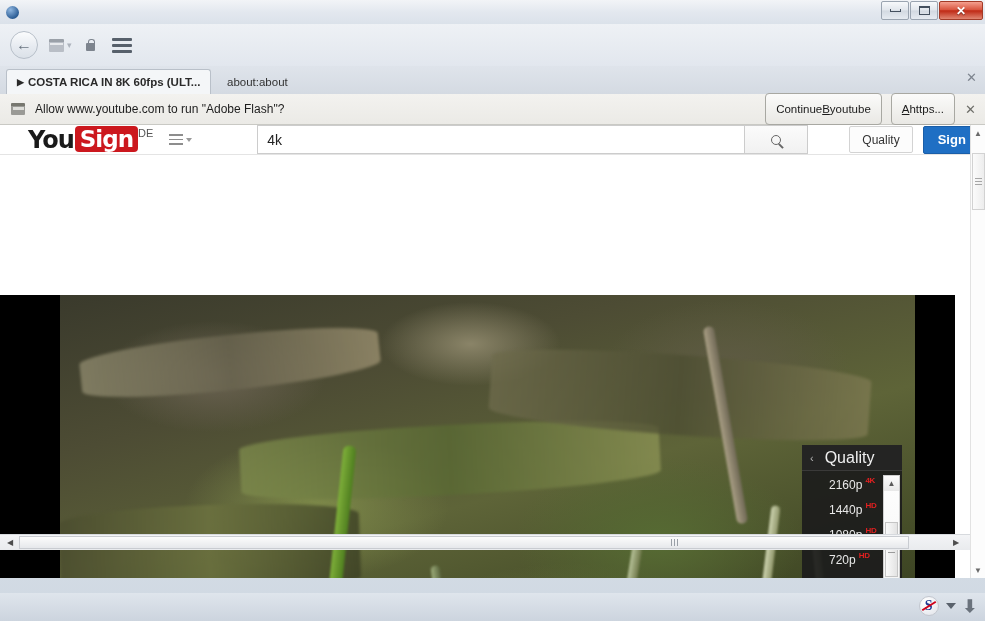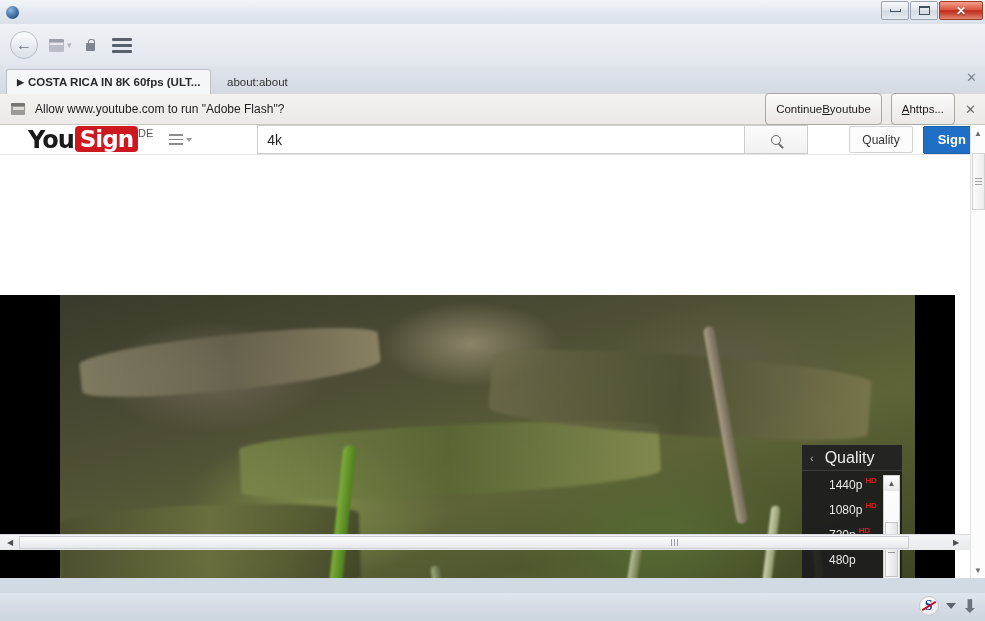--- a/index.html
+++ b/index.html
@@ -441,20 +441,24 @@
         <div class="stem" style="left:760px;top:240px;width:8px;height:170px;background:linear-gradient(90deg,#c3cba4,#7d8557);transform:rotate(-6deg);"></div>
         <div class="stem" style="left:560px;top:250px;width:10px;height:160px;background:linear-gradient(90deg,#b9c49a,#6d7649);transform:rotate(9deg);"></div>
         <div class="stem" style="left:380px;top:270px;width:9px;height:140px;background:linear-gradient(90deg,#9fae7c,#5c6840);transform:rotate(-8deg);"></div>
 
         <div id="qualitymenu" style="left:742px;top:150px;">
           <div id="qheader">
             <span class="backarrow">‹</span>
             <span class="qtitle">Quality</span>
           </div>
           <div id="qlist">
+            <div class="qitem">
+                <span>2160p</span>
+                <span class="badge">4K</span>
+              </div>
             <div class="qitem">
                 <span>1440p</span>
                 <span class="badge">HD</span>
               </div>
             <div class="qitem">
                 <span>1080p</span>
                 <span class="badge">HD</span>
               </div>
             <div class="qitem">
                 <span>720p</span>

